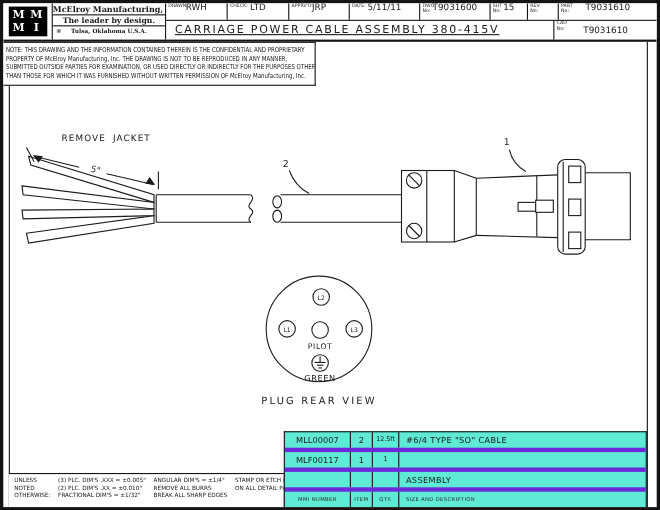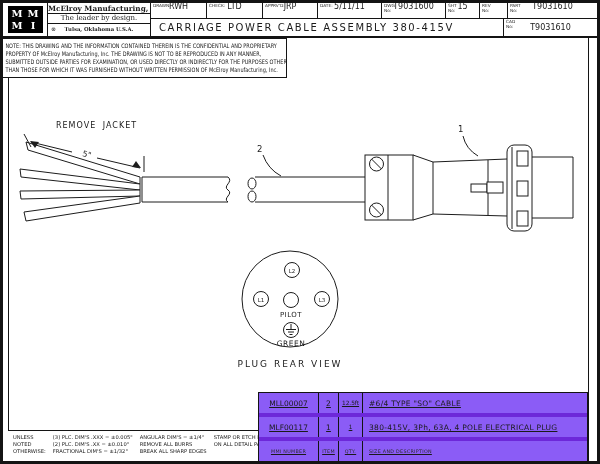--- a/index.html
+++ b/index.html
@@ -8,52 +8,52 @@
     background:#fff; border:3px solid #141414; overflow:hidden;
     font-family:"DejaVu Sans", sans-serif; color:#1a1a1a;
   }
   
   .title-block { position:absolute; top:0; left:0; right:0; height:33px; display:flex; border-bottom:2px solid #141414; background:#fff; z-index:6; }
   .tb-logo { width:44px; border-right:1px solid #141414; display:flex; align-items:center; justify-content:center; }
   .logo-box { display:grid; grid-template-columns:15px 15px; grid-auto-rows:11px; gap:1px; background:#000; padding:2px; }
   .logo-box span { color:#fff; font-family:"DejaVu Serif", serif; font-weight:bold; font-size:10px; line-height:11px; text-align:center; display:block; }
   .tb-company { width:102px; border-right:1px solid #141414; display:flex; flex-direction:column; font-family:"DejaVu Serif", serif; }
   .company-name { font-weight:bold; font-size:7.3px; line-height:9px; text-align:center; border-bottom:1px solid #141414; white-space:nowrap; overflow:hidden; padding-top:1px; }
-  .company-tagline { font-weight:normal; font-size:7px; line-height:9px; text-align:center; border-bottom:1px solid #141414; white-space:nowrap; }
+  .company-tagline { font-weight:bold; font-size:7px; line-height:9px; text-align:center; border-bottom:1px solid #141414; white-space:nowrap; }
   .company-location { position:relative; font-weight:bold; font-size:5.3px; line-height:7px; text-align:center; flex:1; padding-top:2px; }
   .reg-mark { position:absolute; left:3px; top:2px; font-size:5px; }
   .tb-main { flex:1; display:flex; flex-direction:column; min-width:0; }
   .tb-row1 { height:15px; display:flex; border-bottom:1px solid #141414; }
   .tb-field { position:relative; border-right:1px solid #141414; display:flex; align-items:flex-start; justify-content:center; box-sizing:border-box; }
   .tb-field:last-child { border-right:none; flex:1; }
   .tb-field .lbl { position:absolute; top:1px; left:2px; font-size:4.3px; line-height:1.15; max-width:16px; color:#2a2a2a; }
   .tb-field .val { font-size:8px; line-height:1; padding-bottom:2px; white-space:nowrap; }
   .w-drawn{width:56px} .w-check{width:56px} .w-apprvd{width:55px} .w-date{width:64px} .w-dwg{width:64px} .w-sht{width:34px} .w-rev{width:28px}
   .tb-row2 { flex:1; display:flex; }
-  .tb-title { flex:1; border-right:1px solid #141414; display:flex; align-items:center; padding-left:8px; font-size:10px; letter-spacing:1.6px; white-space:nowrap; overflow:hidden; }
+  .tb-title { flex:1; border-right:1px solid #141414; display:flex; align-items:center; padding-left:8px; font-size:10px; letter-spacing:1.6px; white-space:nowrap; overflow:hidden;text-decoration:underline; }
   .tb-cad { position:relative; width:93px; display:flex; align-items:center; justify-content:center; font-size:8px; }
   .tb-cad .lbl { position:absolute; top:1px; left:2px; font-size:4.3px; line-height:1.15; max-width:16px; color:#2a2a2a; }
   
   .note-box { position:absolute; left:0; top:35px; width:284px; height:40px; box-sizing:border-box; border:1px solid #141414; border-left:none; background:#fff; overflow:hidden; z-index:5; }
   .note-inner { transform:scaleX(0.8); transform-origin:0 0; width:352px; padding:2.5px 3px; font-size:6.2px; line-height:8.2px; }
   .note-inner div { white-space:nowrap; }
   
   .border-left-inner  { position:absolute; left:5px;  top:75px; bottom:0; width:1px; background:#141414; z-index:2; }
   .border-right-inner { position:absolute; left:585px; top:35px; bottom:0; width:1px; background:#141414; z-index:2; }
   
   .drawing { position:absolute; left:0; top:0; z-index:1; }
   .drawing .ln { stroke:#1c1c1c; stroke-width:1; fill:none; }
   .drawing .shape { stroke:#1c1c1c; stroke-width:1; fill:#fff; }
   .drawing .solid { fill:#1c1c1c; stroke:none; }
   .drawing text { fill:#1a1a1a; stroke:none; font-family:"DejaVu Sans", sans-serif; }
   
   .tol-box { position:absolute; left:5px; top:427px; bottom:0; width:251px; box-sizing:border-box; border-top:1px solid #141414; border-right:1px solid #141414; background:#fff; z-index:4; display:flex; gap:7px; padding:3px 2px 0 5px; }
   .tol-col { font-size:5.2px; line-height:6.9px; white-space:nowrap; }
   
-  .parts-table { position:absolute; left:255px; top:389px; bottom:0; width:330px; box-sizing:border-box; border:1px solid #141414; border-bottom:none; background:#8b5cf6; z-index:4; display:flex; flex-direction:column;text-decoration:underline; }
+  .parts-table { position:absolute; left:255px; top:389px; bottom:0; width:330px; box-sizing:border-box; border:1px solid #141414; border-bottom:none; background:#5eead4; z-index:4; display:flex; flex-direction:column; }
   .pt-row { display:flex; flex:1; }
   .pt-row + .pt-row { border-top:4px solid #6d28d9; }
   .pt-cell { border-right:1px solid #141414; display:flex; align-items:center; justify-content:center; font-size:7.5px; white-space:nowrap; overflow:hidden; box-sizing:border-box; }
   .pt-mmi{width:60px} .pt-item{width:20px} .pt-qty{width:24px; font-size:5.8px;}
   .pt-desc{flex:1; justify-content:flex-start; padding-left:6px; border-right:none; letter-spacing:0.3px;}
   .pt-head .pt-cell { font-size:4.8px; letter-spacing:0.3px; color:#2a2a2a; }
 </style>
 </head>
 <body>
 
@@ -248,21 +248,26 @@
     <div class="pt-row">
       <div class="pt-cell pt-mmi">MLL00007</div>
       <div class="pt-cell pt-item">2</div>
       <div class="pt-cell pt-qty">12.5ft</div>
       <div class="pt-cell pt-desc">#6/4 TYPE "SO" CABLE</div>
     </div>
     <div class="pt-row">
       <div class="pt-cell pt-mmi">MLF00117</div>
       <div class="pt-cell pt-item">1</div>
       <div class="pt-cell pt-qty">1</div>
-      <div class="pt-cell pt-desc">380-415V, 3Ph, 63A, 4 POLE ELECTRICAL PLUG</div>
+    </div>
+    <div class="pt-row">
+      <div class="pt-cell pt-mmi"></div>
+      <div class="pt-cell pt-item"></div>
+      <div class="pt-cell pt-qty"></div>
+      <div class="pt-cell pt-desc">ASSEMBLY</div>
     </div>
     <div class="pt-row pt-head">
       <div class="pt-cell pt-mmi">MMI NUMBER</div>
       <div class="pt-cell pt-item">ITEM</div>
       <div class="pt-cell pt-qty">QTY.</div>
       <div class="pt-cell pt-desc">SIZE AND DESCRIPTION</div>
     </div>
   </div>
 
 </div>

